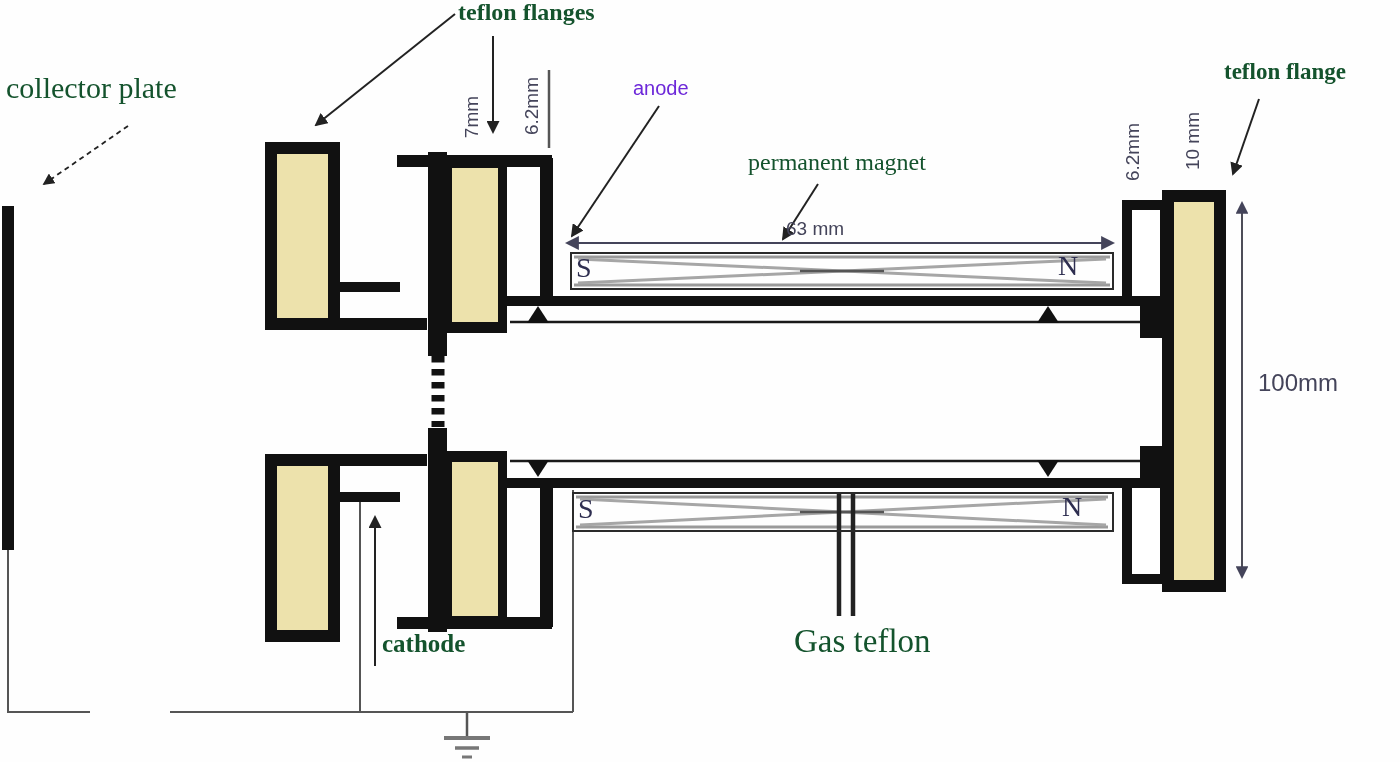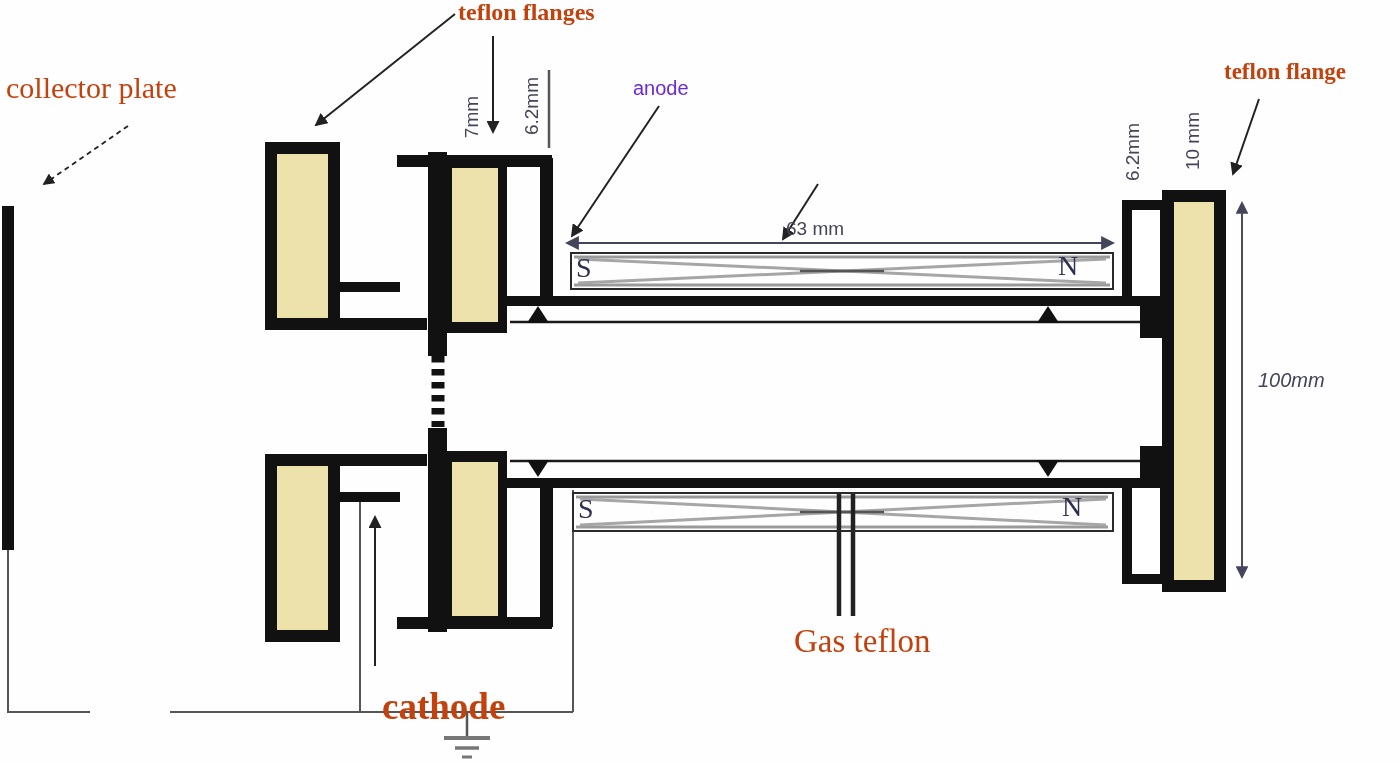--- a/index.html
+++ b/index.html
@@ -3,21 +3,21 @@
 <meta charset="utf-8">
 <style>
   html,body{margin:0;padding:0;background:#ffffff;}
   #stage{position:relative;width:1400px;height:762px;background:#fefefe;overflow:hidden;
          font-family:"Liberation Serif", serif;}
   #lineart{position:absolute;left:0;top:0;z-index:1;}
   .blk{position:absolute;background:#111111;z-index:2;}
   .tan{position:absolute;background:#ede2ac;z-index:3;}
   .whitebox{position:absolute;background:#ffffff;z-index:3;}
   .magnet-frame{position:absolute;border:2px solid #2a2a2a;box-sizing:border-box;z-index:2;}
-  .lbl{position:absolute;z-index:5;color:#c2410c;white-space:nowrap;line-height:1.05;}
+  .lbl{position:absolute;z-index:5;color:#14532d;white-space:nowrap;line-height:1.05;}
   .serif-lbl{font-family:"Liberation Serif", serif;}
   .sans-lbl{font-family:"Liberation Sans", sans-serif;color:#44445a;}
   .bold{font-weight:bold;}
   .rot{width:84px;height:22px;display:flex;align-items:center;justify-content:center;
        transform:rotate(-90deg);font-size:19px;}
   .pole{font-size:28px;color:#2e2e50;z-index:5;}
   #ps-box{position:absolute;left:510px;top:646px;width:147px;height:38px;background:#ffffff;
           border:2px solid #3a3a3a;box-sizing:border-box;display:flex;align-items:center;
           justify-content:center;font-size:25px;font-weight:bold;color:#2c2c4c;z-index:4;}
   #ammeter{position:absolute;left:90px;top:670px;width:80px;height:80px;border:2.5px dashed #333;
@@ -137,26 +137,27 @@
   <div class="blk" style="left:1162px;top:190px;width:64px;height:402px;"></div>
   <div class="tan" style="left:1174px;top:202px;width:40px;height:378px;"></div>
 
   <div class="magnet-frame" style="left:570px;top:252px;width:544px;height:38px;"></div>
   <div class="magnet-frame" style="left:572px;top:492px;width:542px;height:40px;"></div>
 
 
   <div class="lbl serif-lbl" style="left:6px;top:72px;font-size:30px;">collector plate</div>
   <div class="lbl serif-lbl bold" style="left:458px;top:0px;font-size:24px;">teflon flanges</div>
   <div class="lbl sans-lbl" style="left:633px;top:78px;font-size:20px;color:#6d28d9;">anode</div>
+  <div class="lbl serif-lbl" style="left:748px;top:150px;font-size:24px;">permanent magnet</div>
   <div class="lbl serif-lbl bold" style="left:1224px;top:60px;font-size:23px;">teflon flange</div>
-  <div class="lbl serif-lbl bold" style="left:382px;top:688px;font-size:37px;">cathode</div>
+  <div class="lbl serif-lbl bold" style="left:382px;top:631px;font-size:25px;">cathode</div>
   <div class="lbl serif-lbl" style="left:794px;top:624px;font-size:33px;">Gas teflon</div>
 
   <div class="lbl sans-lbl" style="left:786px;top:219px;font-size:19px;">63 mm</div>
-  <div class="lbl sans-lbl" style="left:1258px;top:370px;font-size:20px;font-style:italic;">100mm</div>
+  <div class="lbl sans-lbl" style="left:1258px;top:370px;font-size:24px;">100mm</div>
   <div class="lbl sans-lbl rot" style="left:430px;top:106px;">7mm</div>
   <div class="lbl sans-lbl rot" style="left:490px;top:95px;">6.2mm</div>
   <div class="lbl sans-lbl rot" style="left:1091px;top:141px;">6.2mm</div>
   <div class="lbl sans-lbl rot" style="left:1151px;top:130px;">10 mm</div>
 
   <div class="lbl serif-lbl pole" style="left:576px;top:253px;">S</div>
   <div class="lbl serif-lbl pole" style="left:1058px;top:251px;">N</div>
   <div class="lbl serif-lbl pole" style="left:578px;top:494px;">S</div>
   <div class="lbl serif-lbl pole" style="left:1062px;top:492px;">N</div>
 

